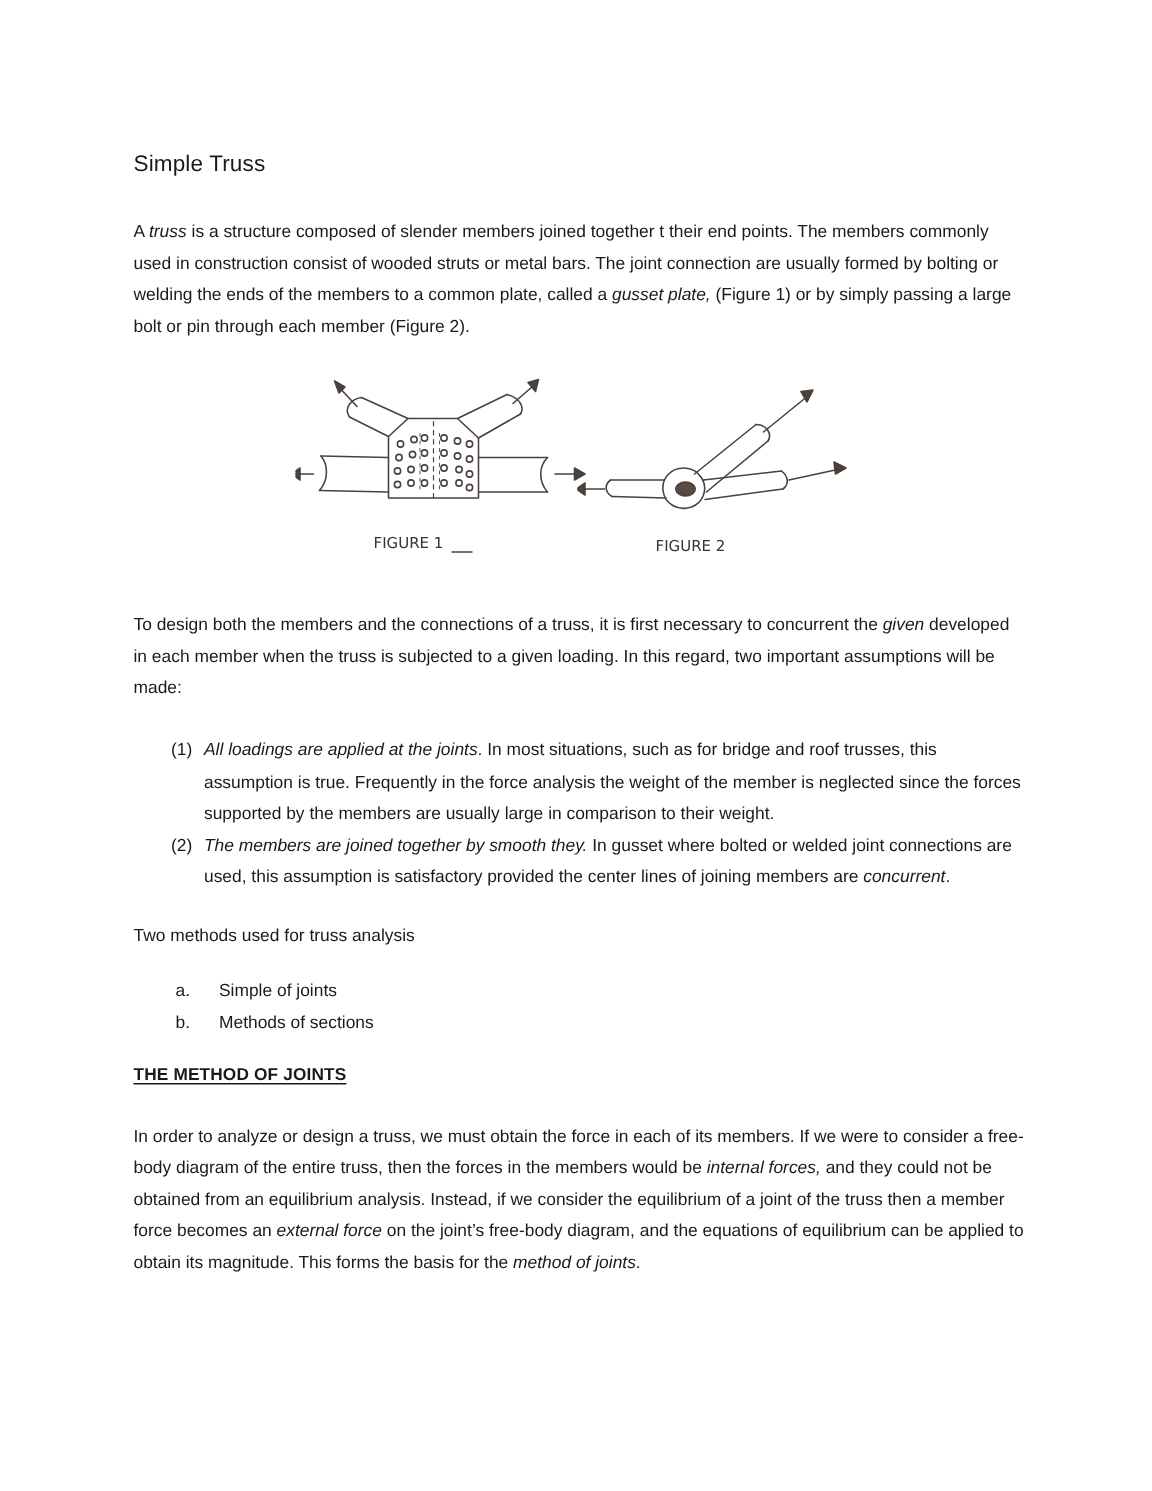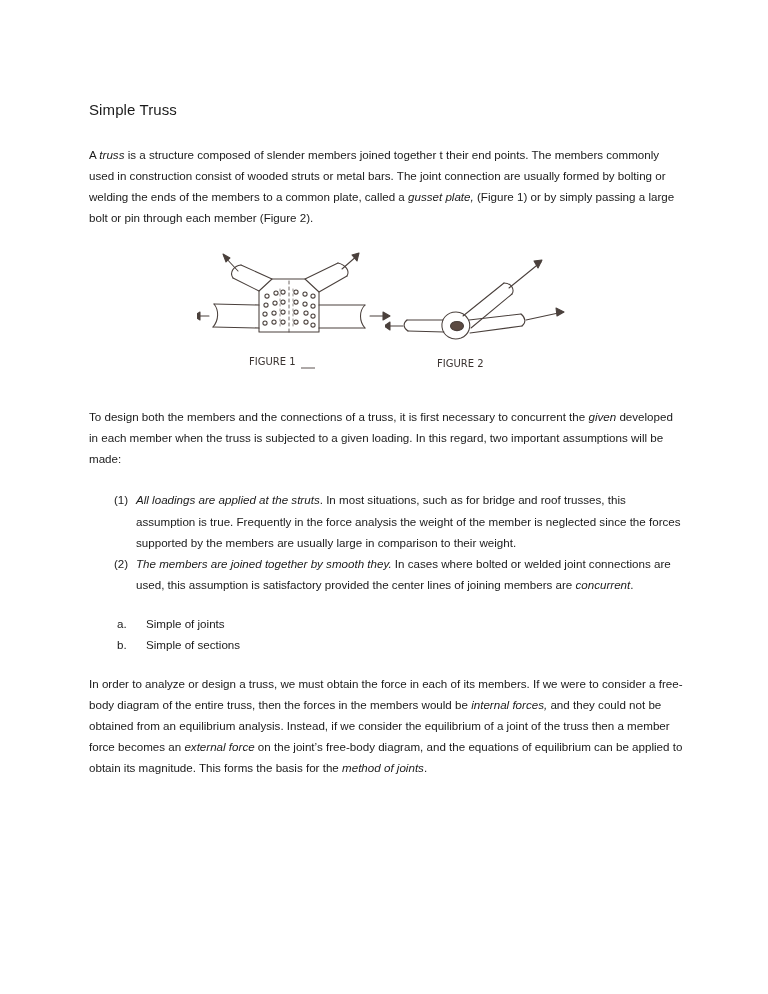--- a/index.html
+++ b/index.html
@@ -219,34 +219,36 @@
         </svg>
       </div>
 
     </div>
 
 
     <p class="body"><span>To design both the members and the connections of a truss, it is first necessary to concurrent the </span><em class="it">given</em><span> developed in each member when the truss is subjected to a given loading. In this regard, two important assumptions will be made:</span></p>
 
     <ol class="num">
       <li>
-        <span class="marker">(1)</span><em class="it">All loadings are applied at the struts</em><span>. In most situations, such as for bridge and roof trusses, this assumption is true. Frequently in the force analysis the weight of the member is neglected since the forces supported by the members are usually large in comparison to their weight.</span>
-      </li>
-      <li>
-        <span class="marker">(2)</span><em class="it">The members are joined together by smooth they.</em><span> In cases where bolted or welded joint connections are used, this assumption is satisfactory provided the center lines of joining members are </span><em class="it">concurrent</em><span>.</span>
+        <span class="marker">(1)</span><em class="it">All loadings are applied at the joints</em><span>. In most situations, such as for bridge and roof trusses, this assumption is true. Frequently in the force analysis the weight of the member is neglected since the forces supported by the members are usually large in comparison to their weight.</span>
+      </li>
+      <li>
+        <span class="marker">(2)</span><em class="it">The members are joined together by smooth they.</em><span> In gusset where bolted or welded joint connections are used, this assumption is satisfactory provided the center lines of joining members are </span><em class="it">concurrent</em><span>.</span>
       </li>
     </ol>
 
+    <p class="body tight">Two methods used for truss analysis</p>
 
     <ol class="alpha">
       <li>
         <span class="marker">a.</span><span>Simple of joints</span>
       </li>
       <li>
-        <span class="marker">b.</span><span>Simple of sections</span>
+        <span class="marker">b.</span><span>Methods of sections</span>
       </li>
     </ol>
 
+    <h2 class="h-underline">THE METHOD OF JOINTS</h2>
 
     <p class="body"><span>In order to analyze or design a truss, we must obtain the force in each of its members. If we were to consider a free-body diagram of the entire truss, then the forces in the members would be </span><em class="it">internal forces,</em><span> and they could not be obtained from an equilibrium analysis. Instead, if we consider the equilibrium of a joint of the truss then a member force becomes an </span><em class="it">external force</em><span> on the joint’s free-body diagram, and the equations of equilibrium can be applied to obtain its magnitude. This forms the basis for the </span><em class="it">method of joints</em><span>.</span></p>
 
   </div>
 </div>
 
 </body></html>

